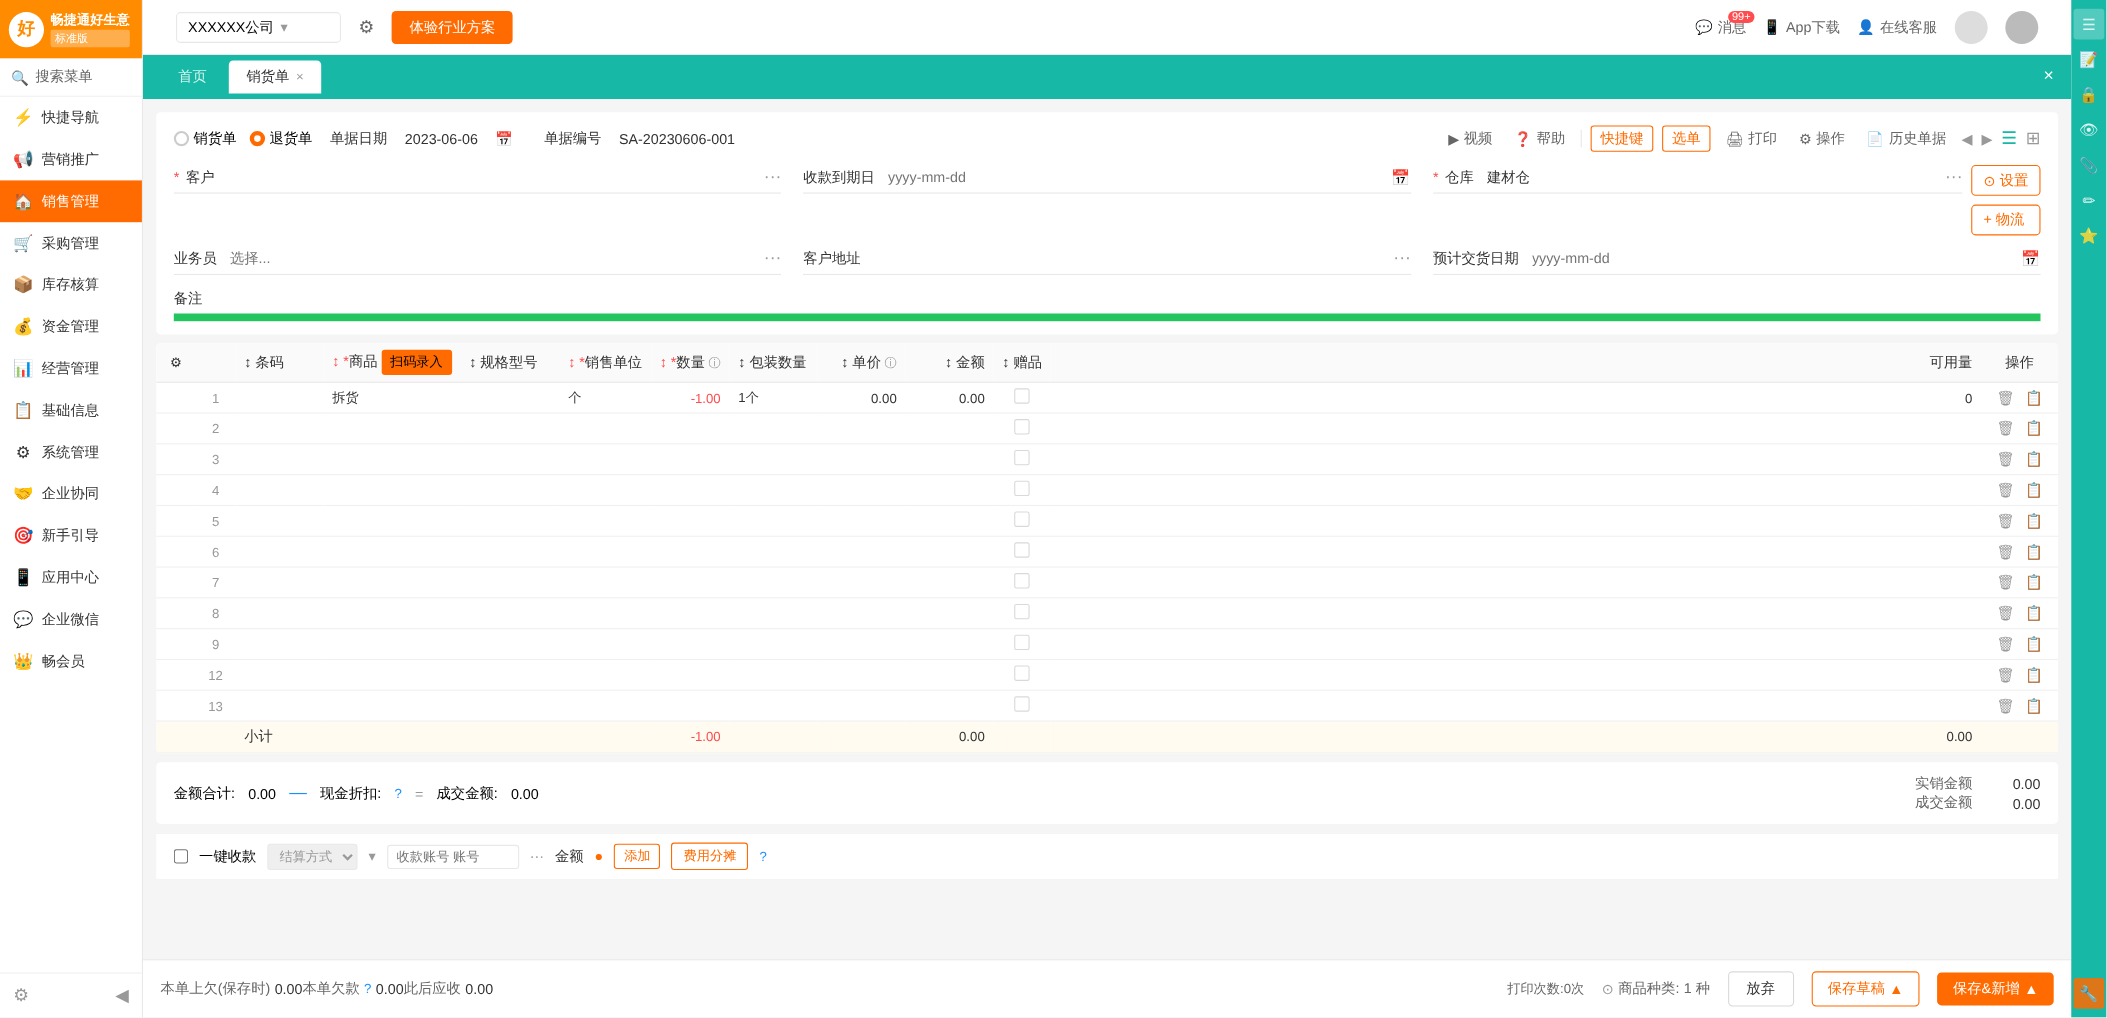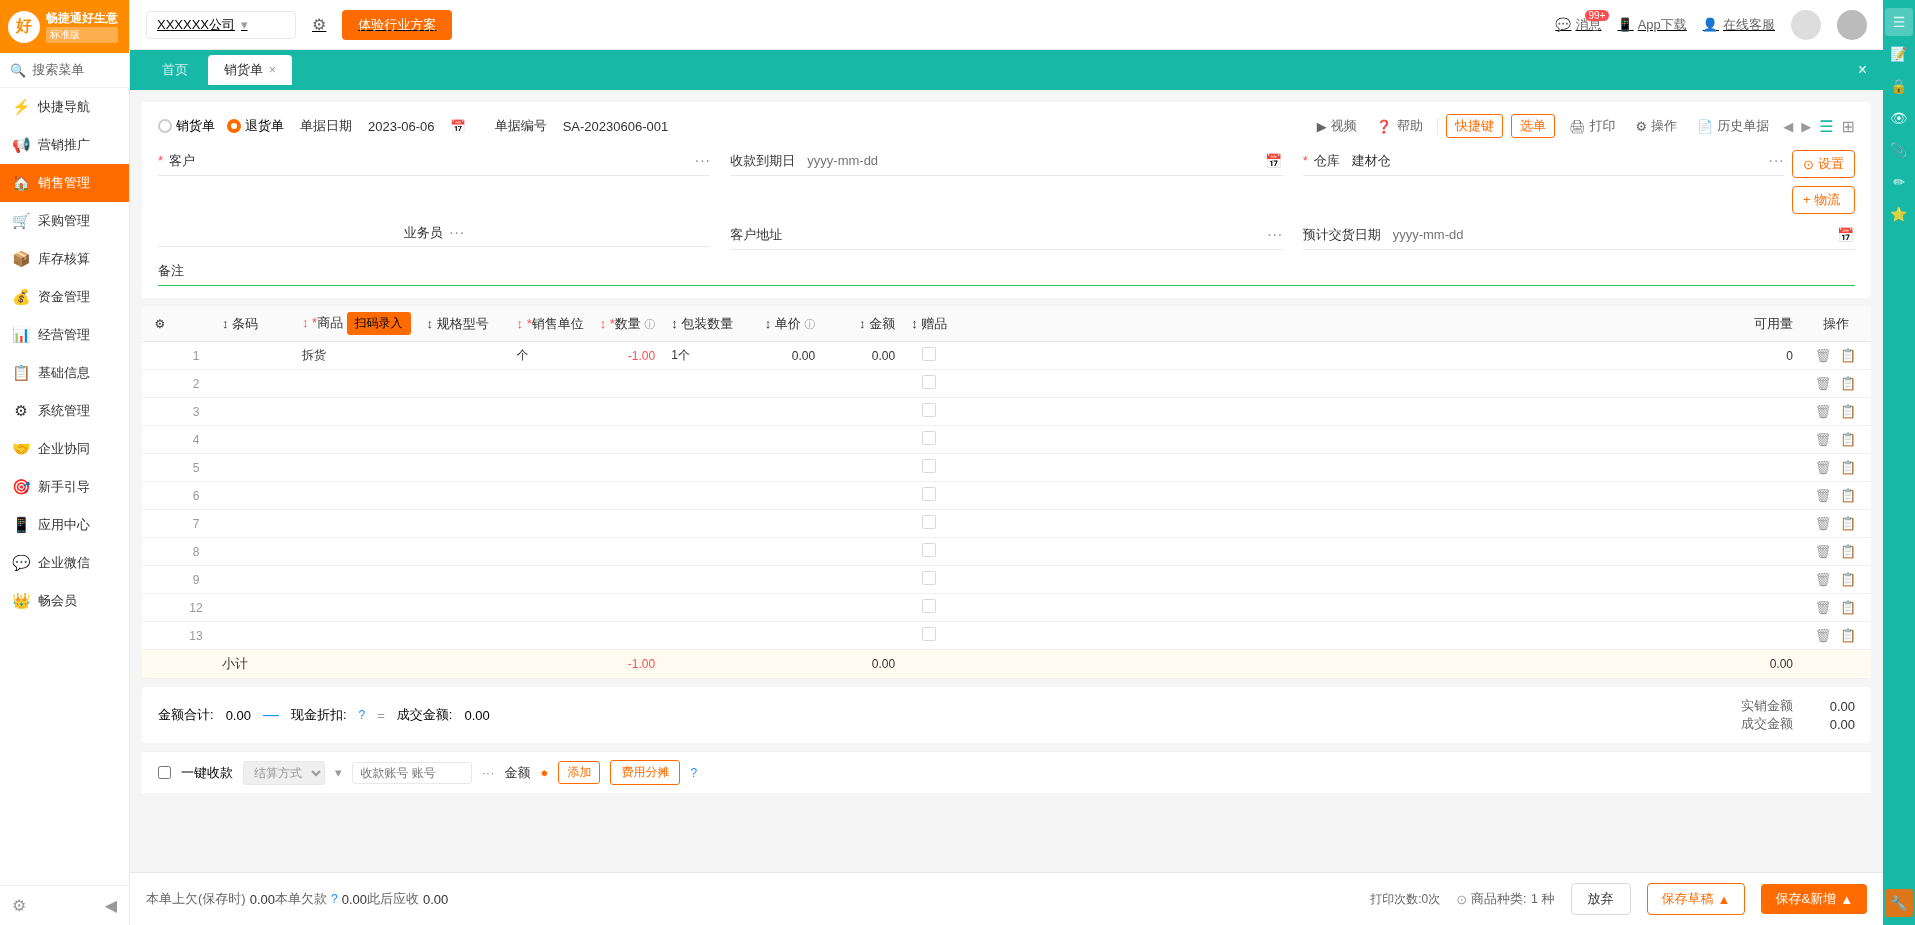--- a/index.html
+++ b/index.html
@@ -15,21 +15,21 @@
     .sidebar-nav-item.active { background: #ff6b00; color: #fff; border-radius: 0; }
     .sidebar-nav-item.active .nav-icon { color: #fff; }
     .nav-icon { font-size: 15px; width: 18px; text-align: center; }
     .nav-label { font-size: 13px; }
     .sidebar-bottom { margin-top: auto; display: flex; align-items: center; justify-content: space-between; padding: 10px 12px; border-top: 1px solid #f0f0f0; }
 
     
     .main { flex: 1; display: flex; flex-direction: column; overflow: hidden; }
 
     
-    .top-header { background: #fff; display: flex; align-items: center; padding: 0 16px; height: 50px; border-bottom: 1px solid #e8e8e8; gap: 12px; flex-shrink: 0; text-decoration: underline; }
+    .top-header { background: #fff; display: flex; align-items: center; padding: 0 30px; height: 50px; border-bottom: 1px solid #e8e8e8; gap: 12px; flex-shrink: 0; }
     .company-selector { display: flex; align-items: center; gap: 6px; border: 1px solid #e8e8e8; border-radius: 4px; padding: 4px 10px; cursor: pointer; min-width: 150px; }
     .gear-btn { background: none; border: none; cursor: pointer; color: #666; font-size: 16px; padding: 4px; }
     .trial-btn { background: #ff6b00; color: #fff; border: none; border-radius: 4px; padding: 6px 16px; cursor: pointer; font-size: 13px; }
     .header-right { margin-left: auto; display: flex; align-items: center; gap: 16px; }
     .header-icon-btn { display: flex; align-items: center; gap: 4px; color: #666; cursor: pointer; position: relative; font-size: 13px; }
     .badge { position: absolute; top: -6px; right: -8px; background: #ff4d4f; color: #fff; font-size: 10px; border-radius: 8px; padding: 0 4px; min-width: 16px; text-align: center; }
     .avatar { width: 30px; height: 30px; background: #ddd; border-radius: 50%; }
     .avatar2 { width: 30px; height: 30px; background: #bbb; border-radius: 50%; }
 
     
@@ -317,40 +317,41 @@
             </button>
             <button class="logistics-btn">
               <span>+ 物流</span>
             </button>
           </div>
         </div>
 
         <div>
           <div class="field-group" style="border-bottom:1px solid #e8e8e8;padding-bottom:4px;justify-content:center;">
             <span class="field-label">业务员</span>
+            <input class="field-input" type="text" placeholder="选择..." style="flex: 1 1 0%; border: none; outline: none; background: transparent; color: rgb(153, 153, 153);">
             <span class="field-dots">···</span>
           </div>
         </div>
         <div>
           <div class="field-group" style="border-bottom:1px solid #e8e8e8;padding-bottom:4px;">
             <span class="field-label">客户地址</span>
             <input class="field-input" type="text" style="flex: 1 1 0%; border: none; outline: none; background: transparent;">
             <span class="field-dots">···</span>
           </div>
         </div>
         <div>
           <div class="field-group" style="border-bottom:1px solid #e8e8e8;padding-bottom:4px;">
             <span class="field-label">预计交货日期</span>
             <input class="field-input" type="text" placeholder="yyyy-mm-dd" style="flex: 1 1 0%; border: none; outline: none; background: transparent; color: rgb(153, 153, 153);">
             <span class="field-calendar">📅</span>
           </div>
         </div>
 
         <div style="grid-column:1/4;">
-          <div class="field-group" style="border-bottom:1px solid #22c55e;padding-bottom:4px;">
+          <div class="field-group" style="border-bottom:7px solid #22c55e;padding-bottom:4px;">
             <span class="field-label">备注</span>
             <input class="field-input" type="text" style="flex: 1 1 0%; border: none; outline: none; background: transparent;">
           </div>
         </div>
       </div>
     </div>
 
     <div class="table-container">
       <table>
         <thead>

